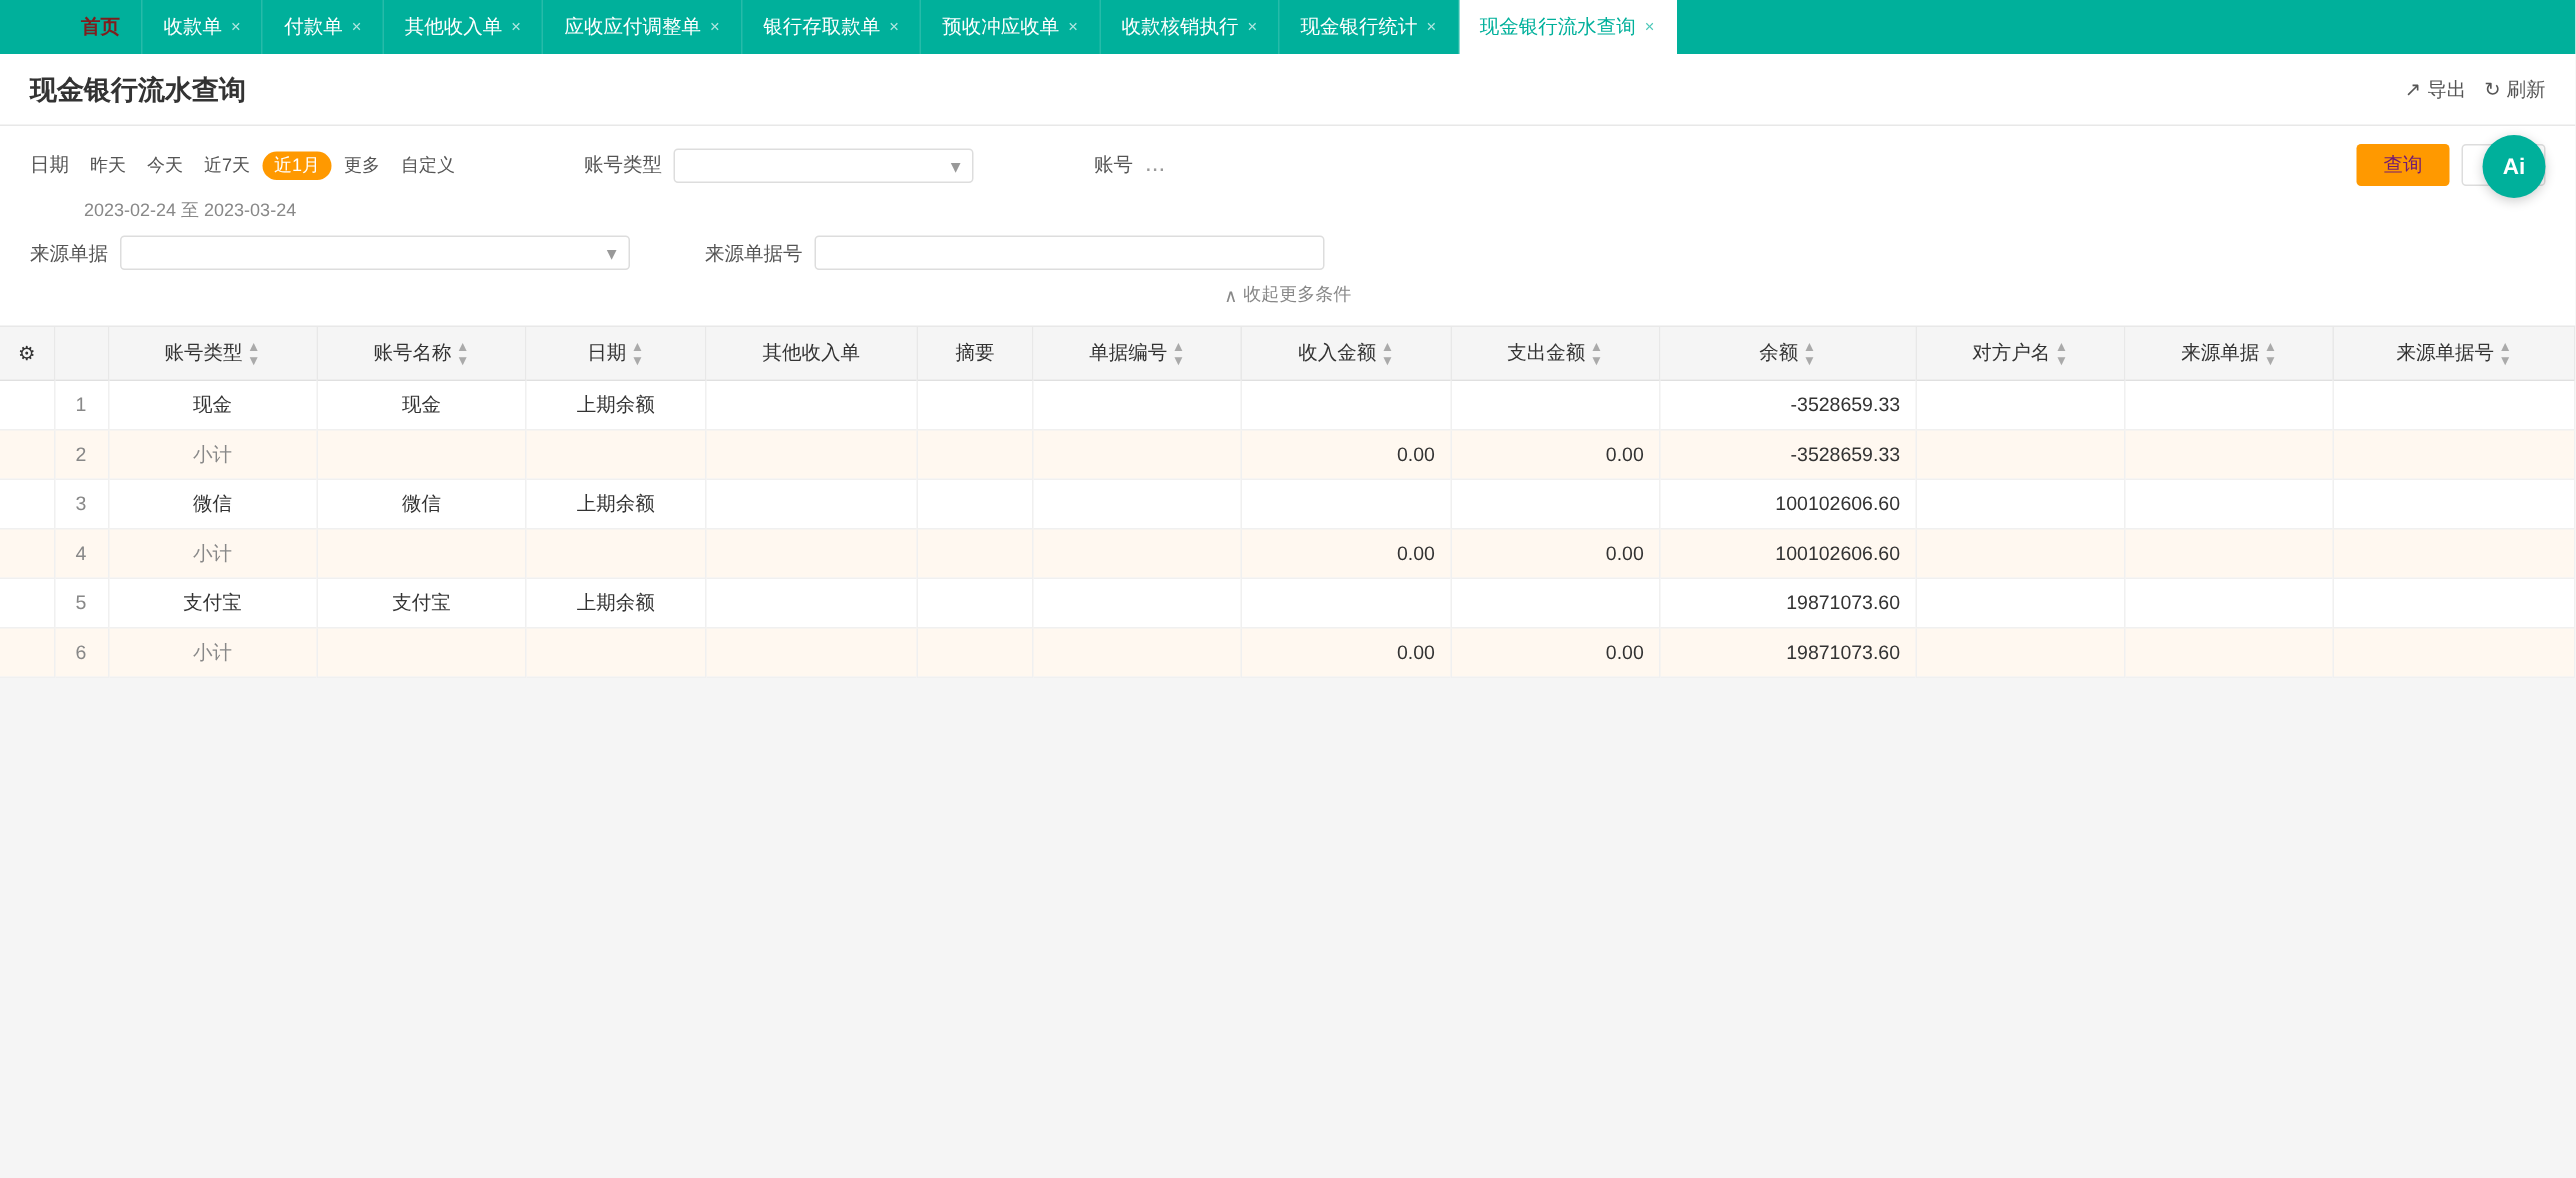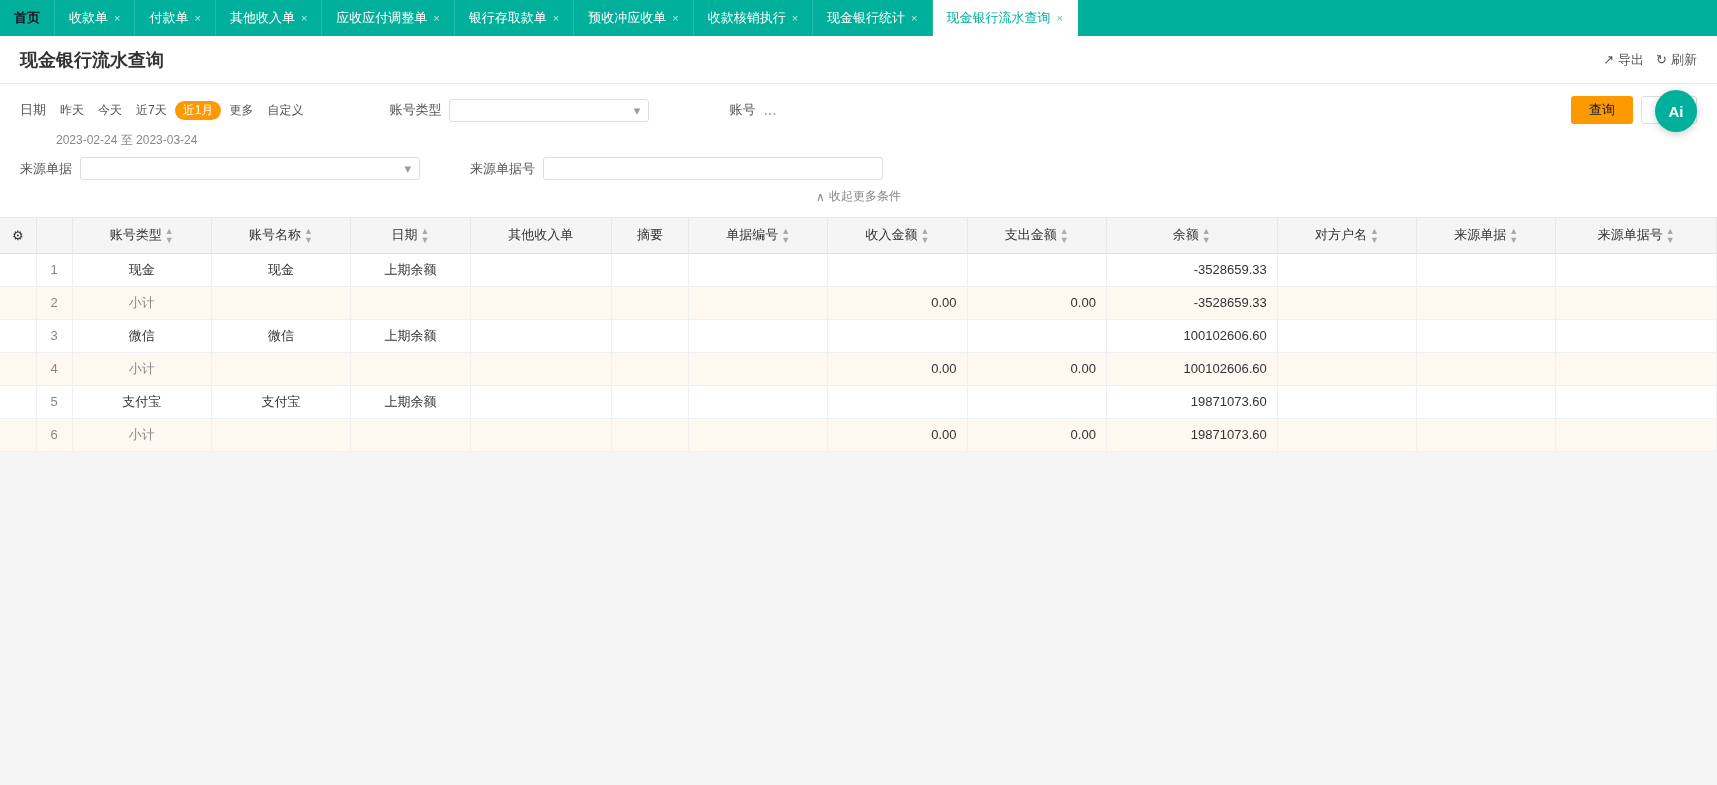--- a/index.html
+++ b/index.html
@@ -27,21 +27,21 @@
     .nav-tab.active {
       background: #fff;
       color: #00b09b;
     }
     .nav-tab .close-x {
       font-size: 11px;
       opacity: 0.7;
       cursor: pointer;
       margin-left: 2px;
     }
-    .nav-tab.home { background: transparent; color: #0f172a; font-weight: bold; }
+    .nav-tab.home { background: transparent; color: #7f1d1d; font-weight: bold; margin-left: 40px; }
 
     
     .page-header {
       background: #fff;
       padding: 10px 20px;
       display: flex;
       align-items: center;
       justify-content: space-between;
       border-bottom: 1px solid #e8e8e8;
       height: 48px;
@@ -132,21 +132,21 @@
       outline: none;
       width: 300px;
     }
     .filter-dots {
       color: #999;
       font-size: 16px;
       cursor: pointer;
     }
     .query-btn {
       background: #f90;
-      color: #0f172a;
+      color: #701a75;
       border: none;
       border-radius: 3px;
       padding: 5px 18px;
       cursor: pointer;
       font-size: 13px;
     }
     .settings-btn {
       background: #fff;
       color: #555;
       border: 1px solid #ddd;

